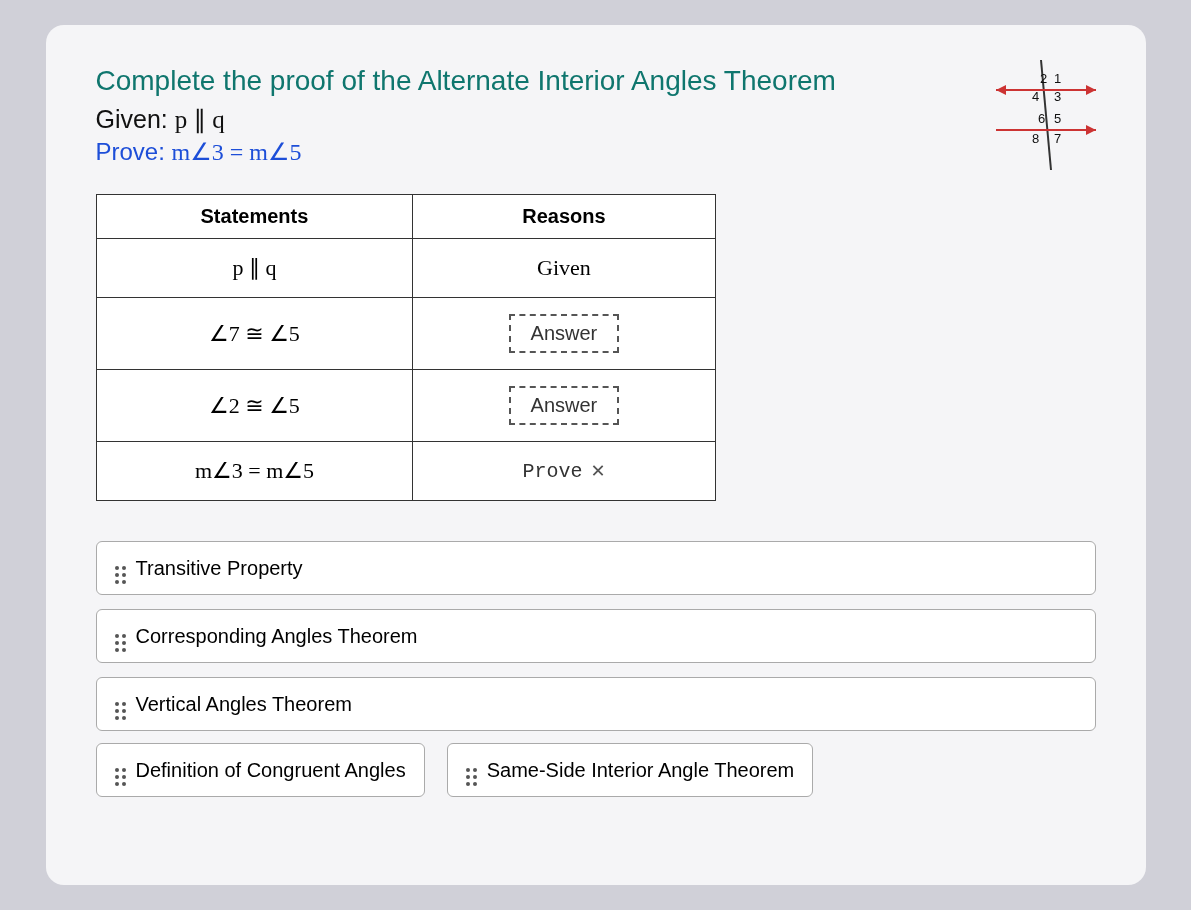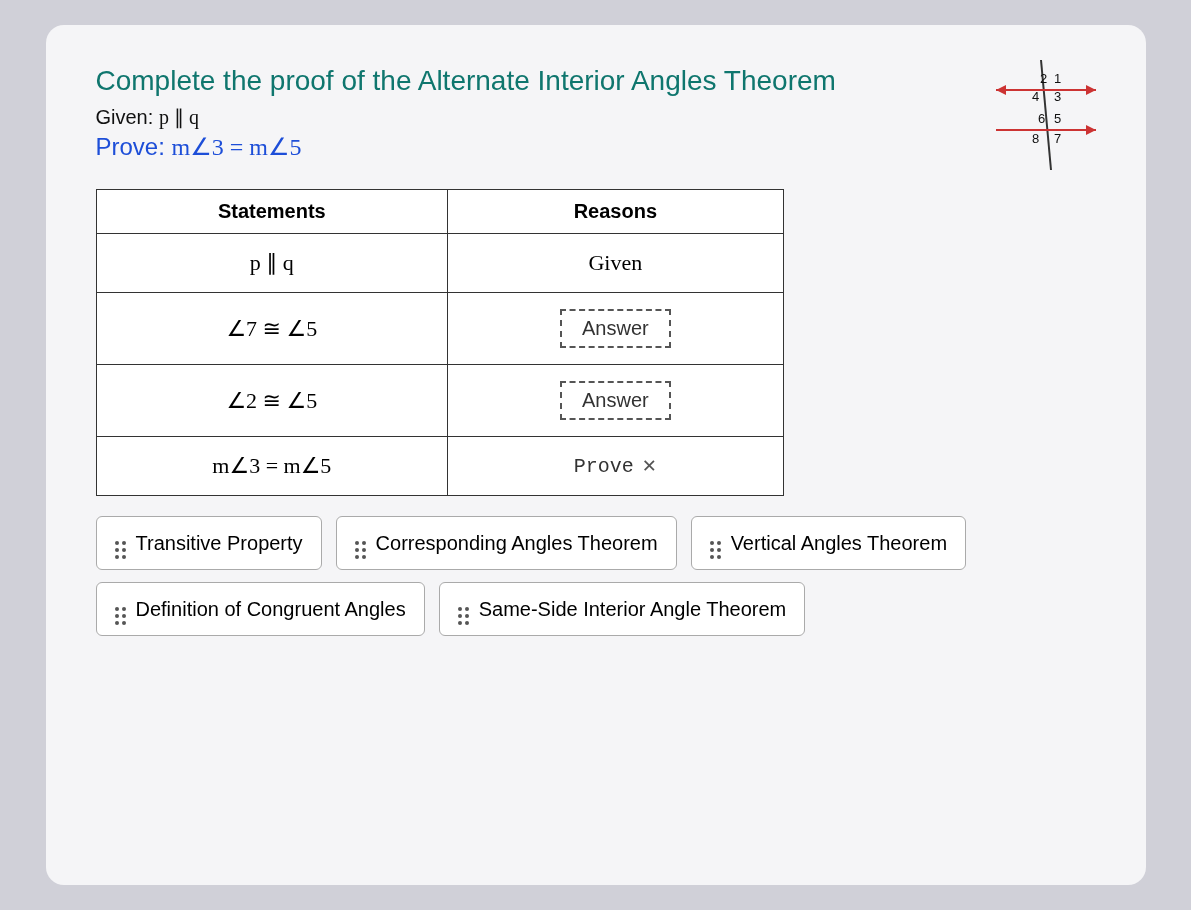--- a/index.html
+++ b/index.html
@@ -26,21 +26,21 @@
 
     .header-title {
       font-size: 28px;
       font-weight: 500;
       font-family: Arial, sans-serif;
       color: #0f766e;
       margin-bottom: 8px;
     }
 
     .header-given {
-      font-size: 20px;
+      font-size: 25px;
       font-family: Arial, sans-serif;
       color: #111;
       margin-bottom: 4px;
     }
 
     .header-prove {
       font-size: 24px;
       font-family: Arial, sans-serif;
       color: #1d4ed8;
       margin-bottom: 28px;
@@ -51,22 +51,22 @@
       position: absolute;
       top: 30px;
       right: 40px;
       width: 120px;
       height: 120px;
     }
 
     
     .proof-table {
       border-collapse: collapse;
-      width: 688px;
-      margin-bottom: 20px;
+      width: 620px;
+      margin-bottom: 40px;
     }
 
     .proof-table th {
       border: 1.5px solid #333;
       padding: 10px 30px;
       font-size: 20px;
       font-family: Arial, sans-serif;
       font-weight: 600;
       text-align: center;
       background: #fff;
@@ -110,20 +110,21 @@
       color: #555;
       font-family: Arial, sans-serif;
     }
 
     
     .answer-tiles {
       display: flex;
       flex-wrap: wrap;
       gap: 14px;
       margin-top: 10px;
+      flex-direction: column;
     }
 
     .tile {
       display: flex;
       align-items: center;
       gap: 6px;
       border: 1.5px solid #aaa;
       border-radius: 6px;
       padding: 10px 18px;
       background: #fff;
@@ -146,21 +147,21 @@
 
     .dot {
       width: 4px;
       height: 4px;
       background: #555;
       border-radius: 50%;
     }
 
     .second-row-tiles {
       display: flex;
-      gap: 14px;
+      gap: 22px;
       margin-top: 12px;
     }
 
     
     .math {
       font-family: 'Times New Roman', Times, serif;
     }
   </style>
 </head>
 <body>

